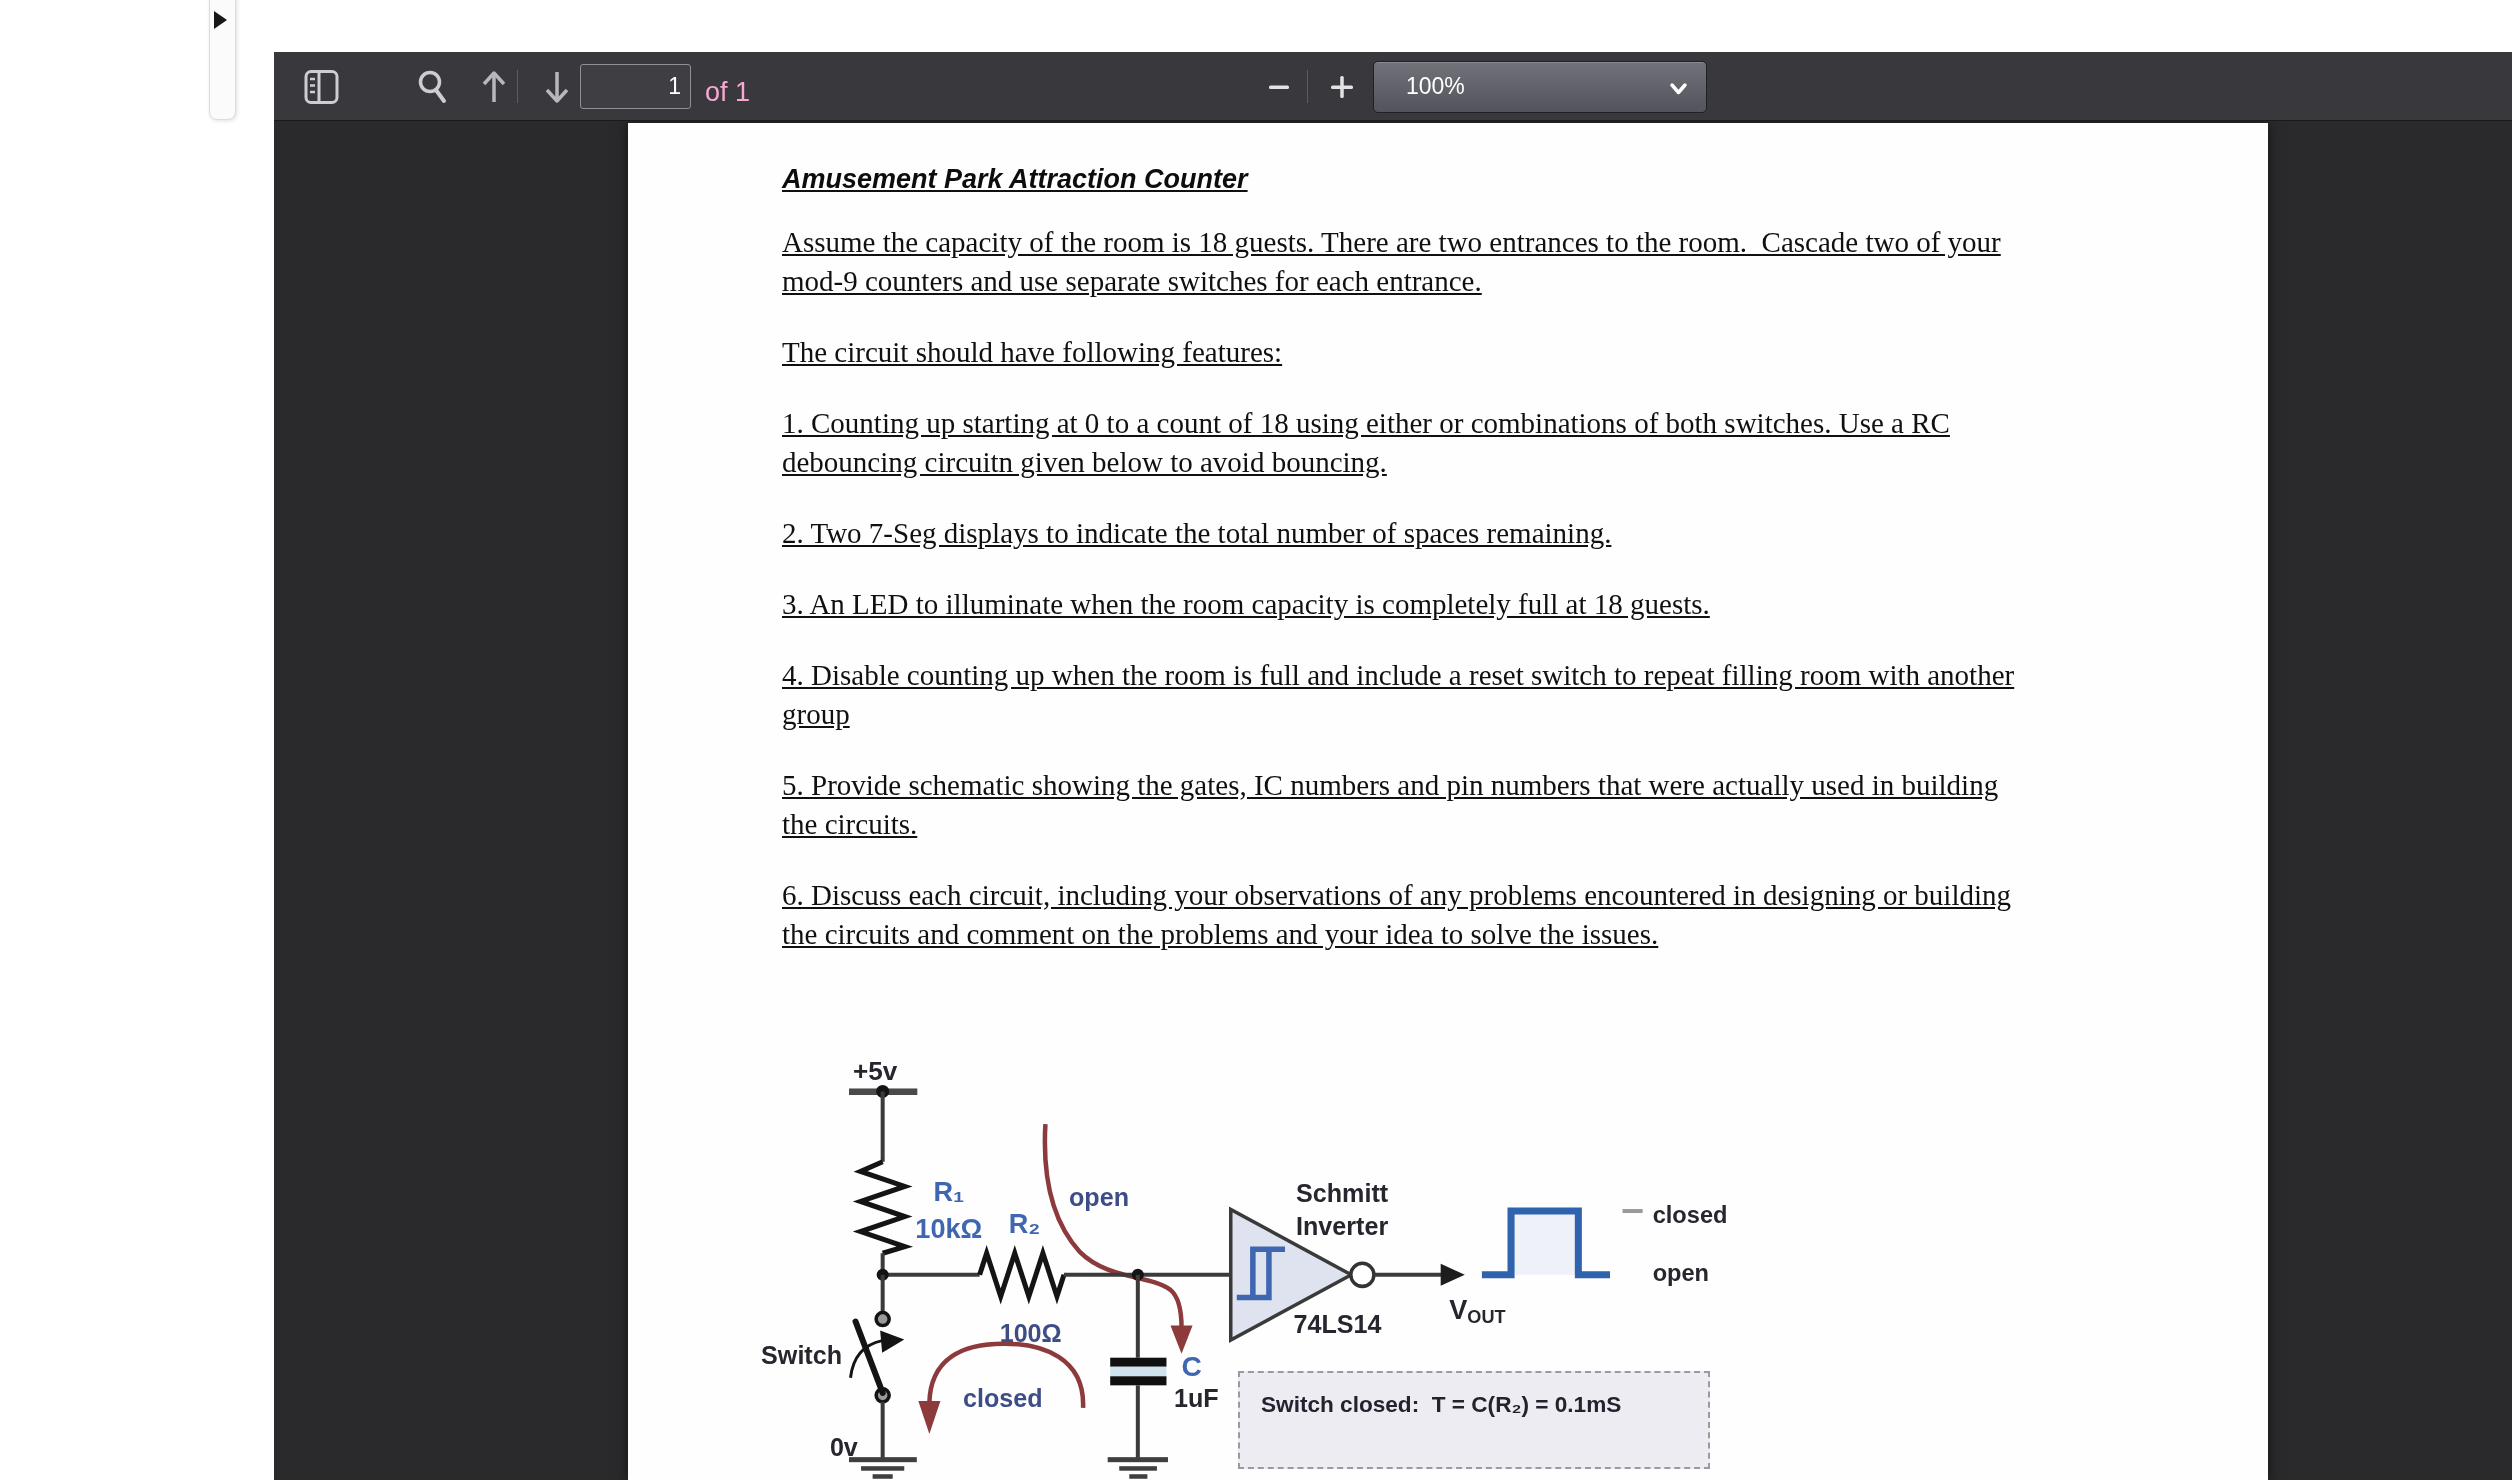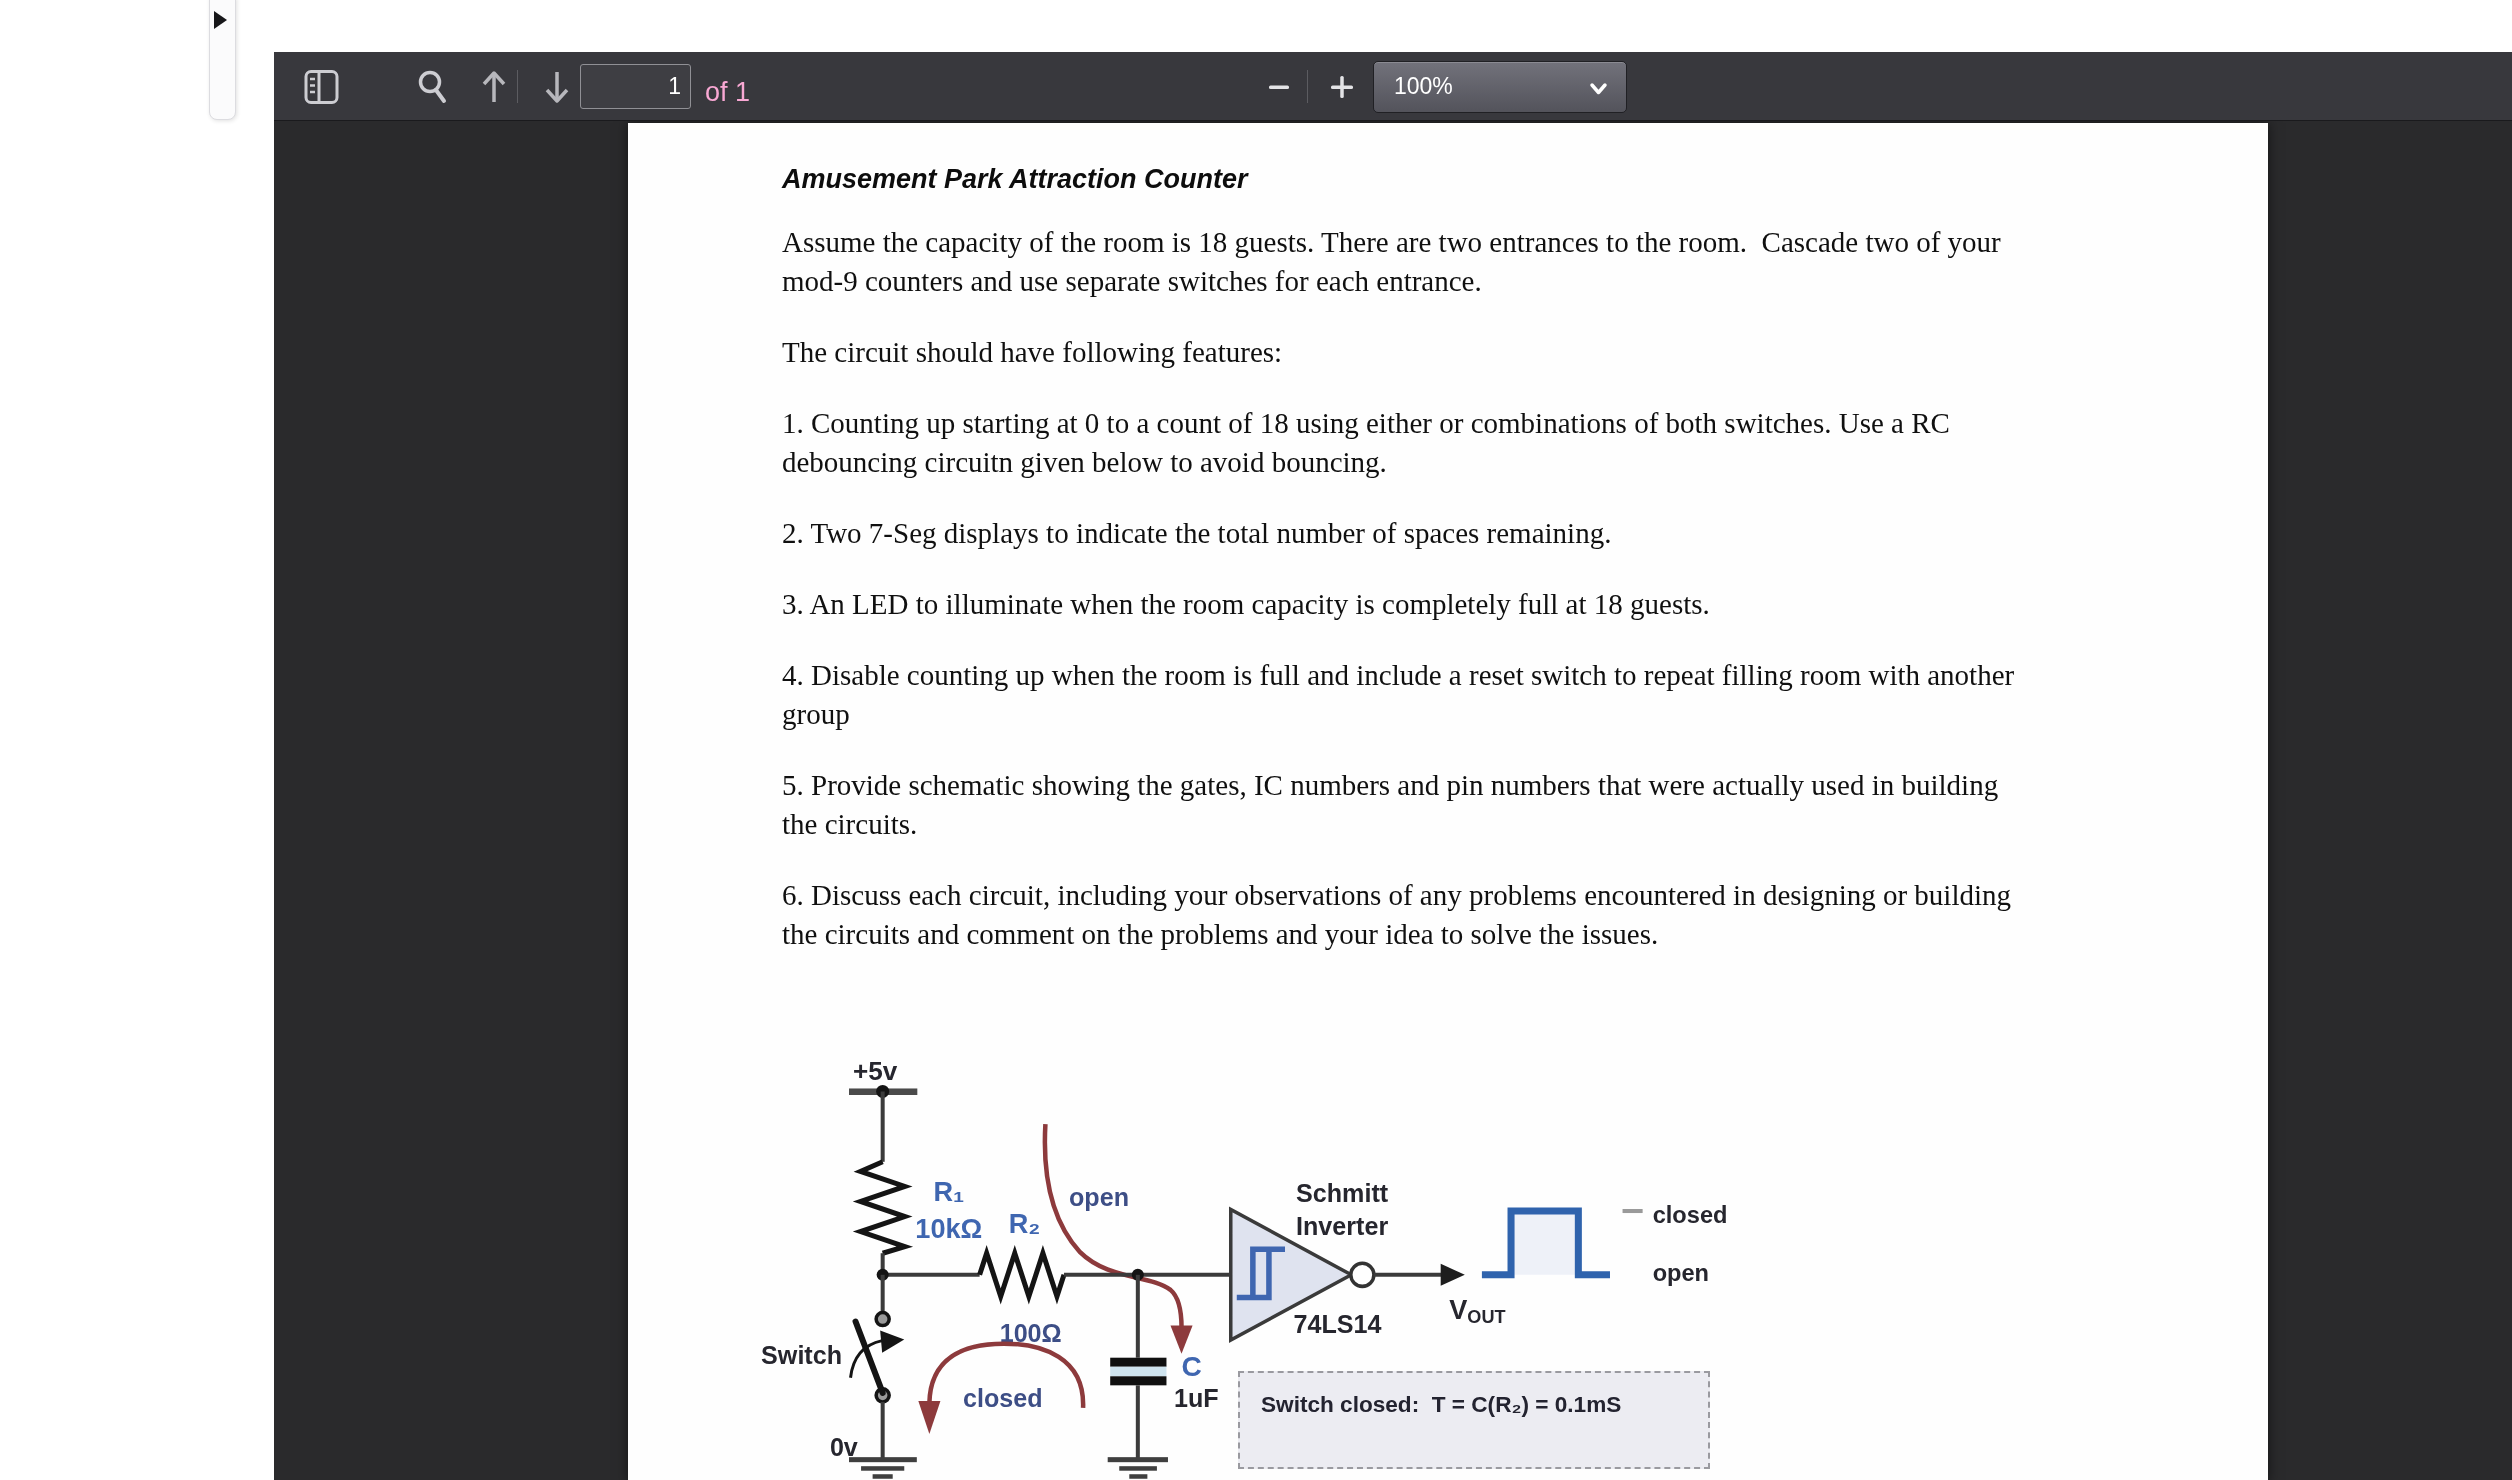--- a/index.html
+++ b/index.html
@@ -29,34 +29,34 @@
     position:absolute;left:306px;top:12px;width:111px;height:45px;
     background:#3e3e43;border:1.5px solid #909095;border-radius:3px;box-sizing:border-box;
     color:#ffffff;font-size:23px;text-align:right;padding:0 9px;outline:none;
     font-family:"Liberation Sans",sans-serif;
   }
   .of-label{
     position:absolute;left:431px;top:6px;height:69px;display:flex;align-items:center;
     color:#f9a8d4;font-size:27px;
   }
   .zoom-select{
-    position:absolute;left:1099px;top:8.5px;width:254px;height:52px;border-radius:5px;
+    position:absolute;left:1099px;top:8.5px;width:334px;height:52px;border-radius:5px;
     background:linear-gradient(#72727b,#53535b);border:1px solid #202024;box-sizing:border-box;
-    display:flex;align-items:center;color:#ffffff;font-size:23px;padding-left:20px;
+    display:flex;align-items:center;color:#ffffff;font-size:23px;padding-left:32px;
     box-shadow:inset 0 1px 0 rgba(255,255,255,.18);
   }
   .content{
     position:absolute;left:0;top:69px;width:100%;height:1360px;background:#2a2a2c;overflow:hidden;
   }
   
   .page{
     position:absolute;left:354px;top:1.5px;width:1640px;height:1359px;background:#fefefe;
     box-shadow:0 0 12px rgba(0,0,0,.55);
   }
-  .doc{position:absolute;left:154px;top:40px;width:1407px;color:#101010;}
+  .doc{position:absolute;left:154px;top:40px;width:1407px;color:#101010;text-decoration:underline;}
   .doc-title{
     font-family:"Liberation Sans",sans-serif;font-weight:bold;font-style:italic;
     font-size:27px;line-height:32px;margin-bottom:28px;color:#0d0d0d;
   }
   .para{font-family:"Liberation Serif",serif;font-size:29px;line-height:39px;margin-bottom:32px;}
   .docline{white-space:pre;}
   
   .circuit-svg{position:absolute;left:0;top:913px;}
   .formula-box{
     position:absolute;left:610px;top:1248px;width:472px;height:98px;box-sizing:border-box;

